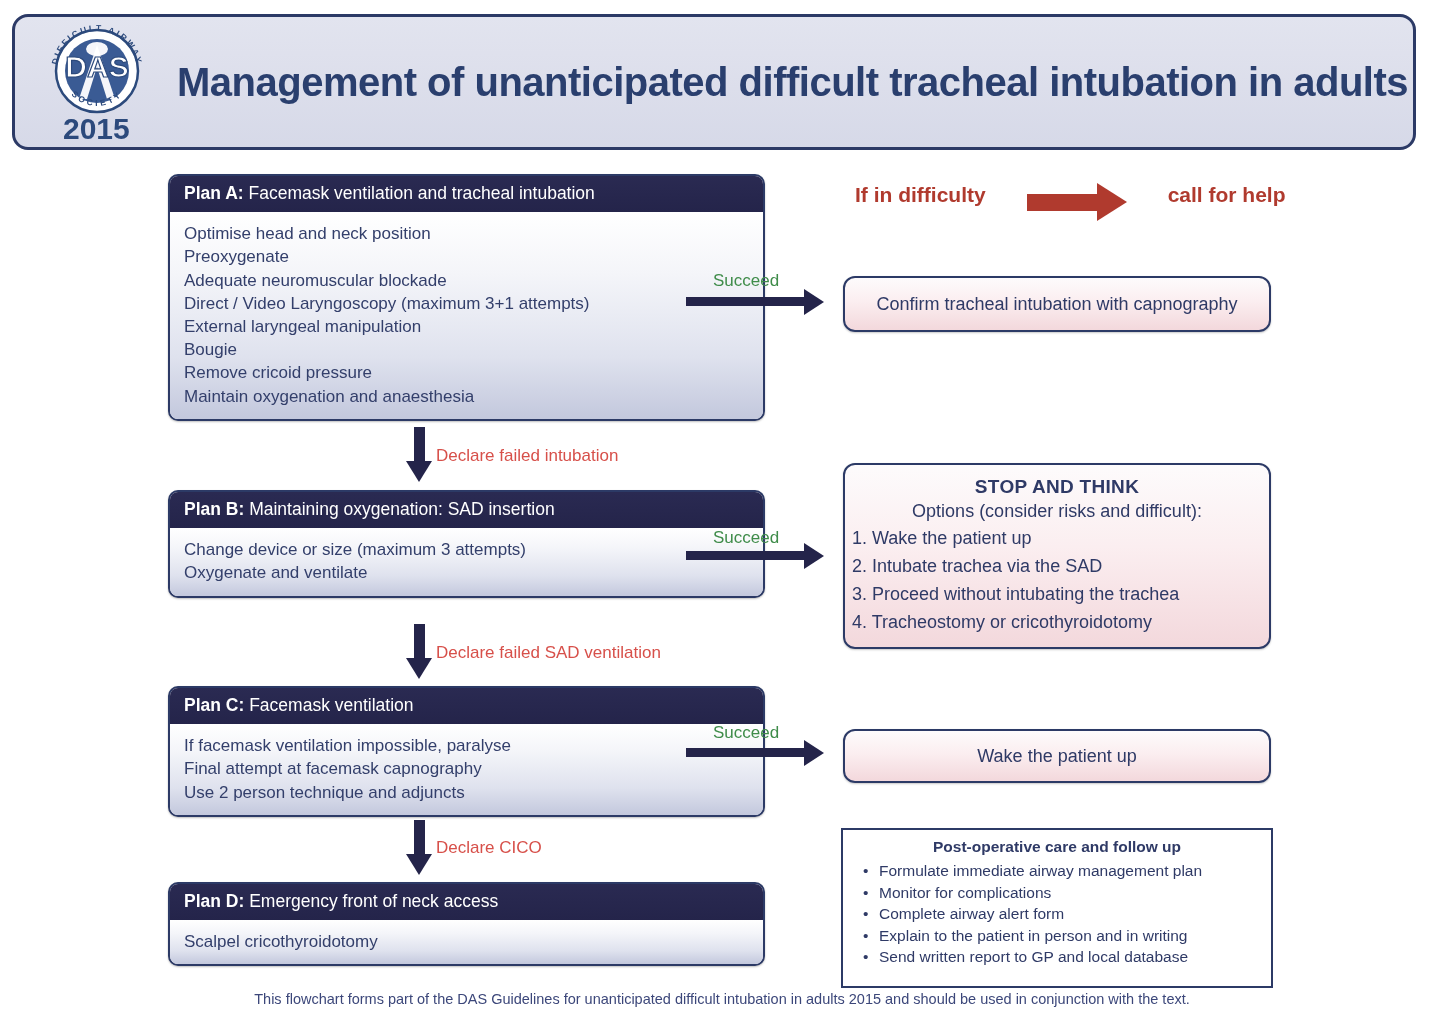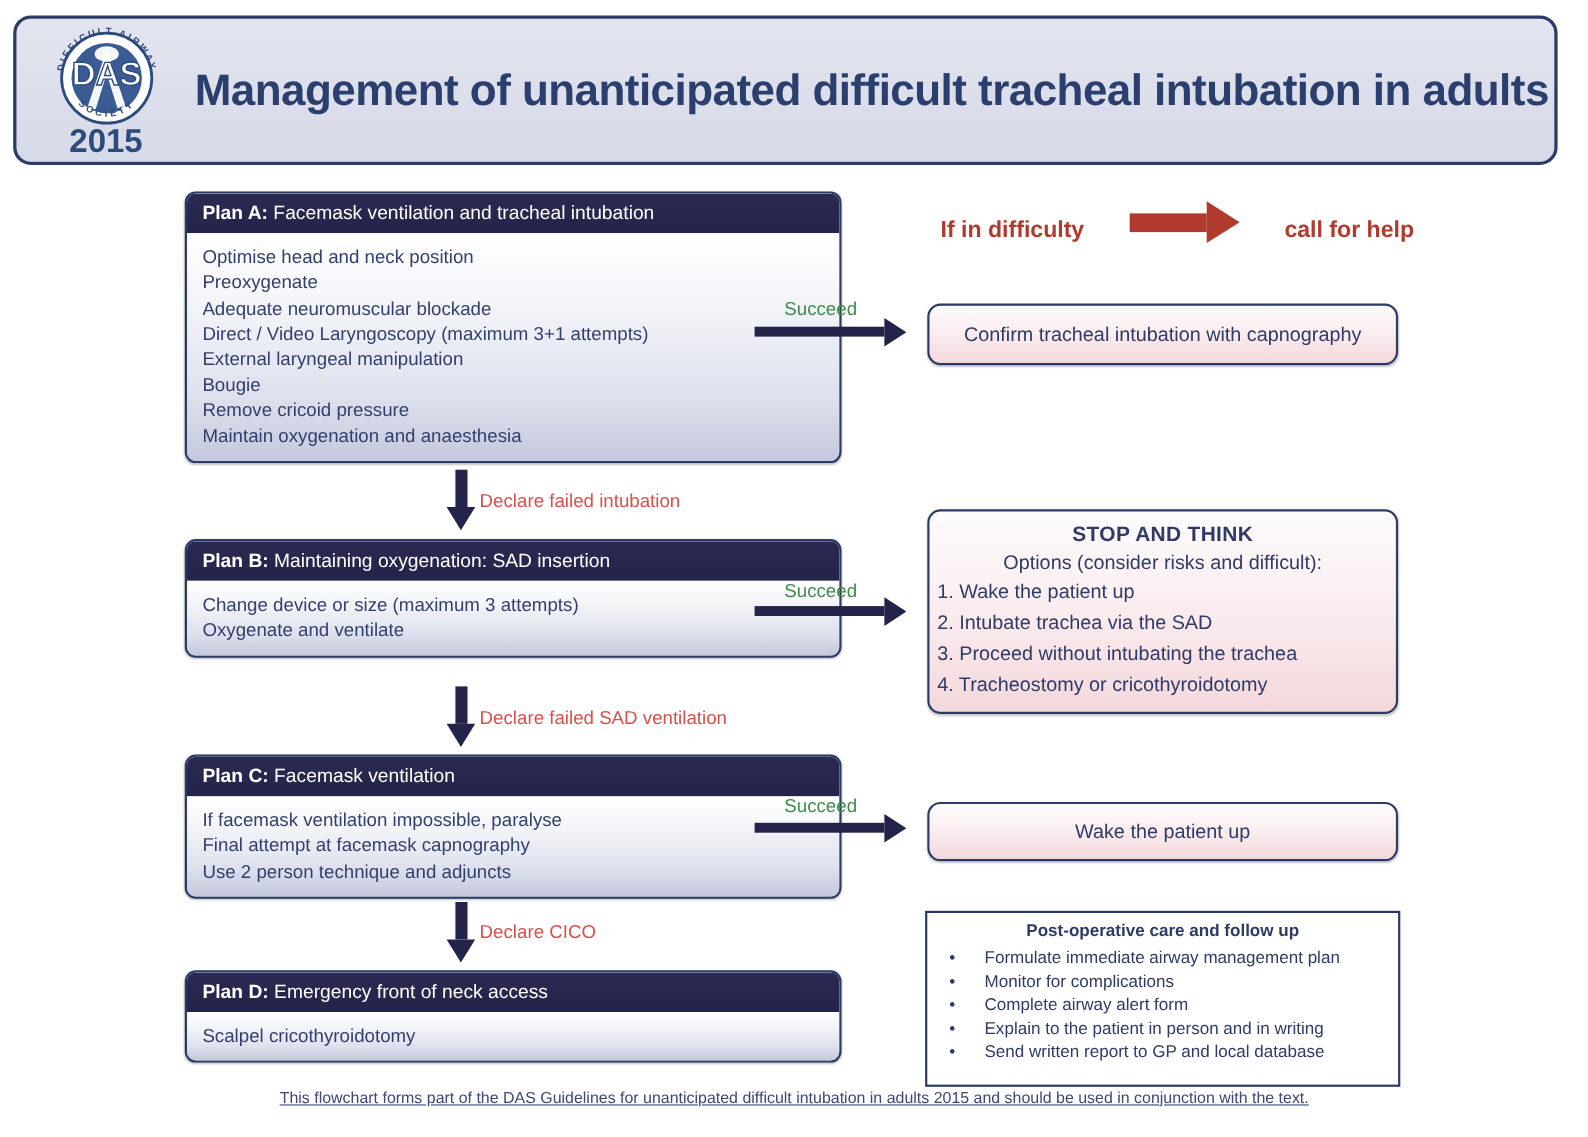--- a/index.html
+++ b/index.html
@@ -157,21 +157,21 @@
     font-size: 15.5px;
     line-height: 21.5px;
     color: #2f3a66;
     padding-left: 20px;
     position: relative;
   }
   .postop-item .bullet {
     position: absolute;
     left: 20px;
   }
-  .postop-item .txt { margin-left: 32px; display: inline-block; }
+  .postop-item .txt { margin-left: 16px; display: inline-block; }
 
   
   .succeed-label {
     position: absolute;
     font-size: 17px;
     color: #3f8c4a;
   }
   #succeed-a { left: 713px; top: 271px; }
   #succeed-b { left: 713px; top: 528px; }
   #succeed-c { left: 713px; top: 723px; }
@@ -230,21 +230,21 @@
   #declare-ab { left: 436px; top: 446px; }
   #declare-bc { left: 436px; top: 643px; }
   #declare-cd { left: 436px; top: 838px; }
 
   
   #call-help-row {
     position: absolute;
     left: 855px;
     top: 183px;
     display: flex;
-    align-items: flex-end;
+    align-items: flex-start;
     font-size: 21px;
     font-weight: bold;
     color: #b03a2e;
     gap: 27px;
   }
   #call-help-arrow {
     margin: 0 14px;
     display: flex;
     align-items: center;
   }
@@ -258,21 +258,20 @@
     border-left: 30px solid #b03a2e;
   }
 
   
   #footer-note {
     position: absolute;
     left: 0; top: 991px; width: 1444px;
     text-align: center;
     font-size: 14.5px;
     color: #3c477a;
-    text-decoration: underline;
   }
 </style>
 </head>
 <body>
 
 <div id="header-bar">
 
   <div id="logo-wrap">
     <svg id="logo-svg" width="104" height="100" viewBox="0 0 104 100">
       <defs>

